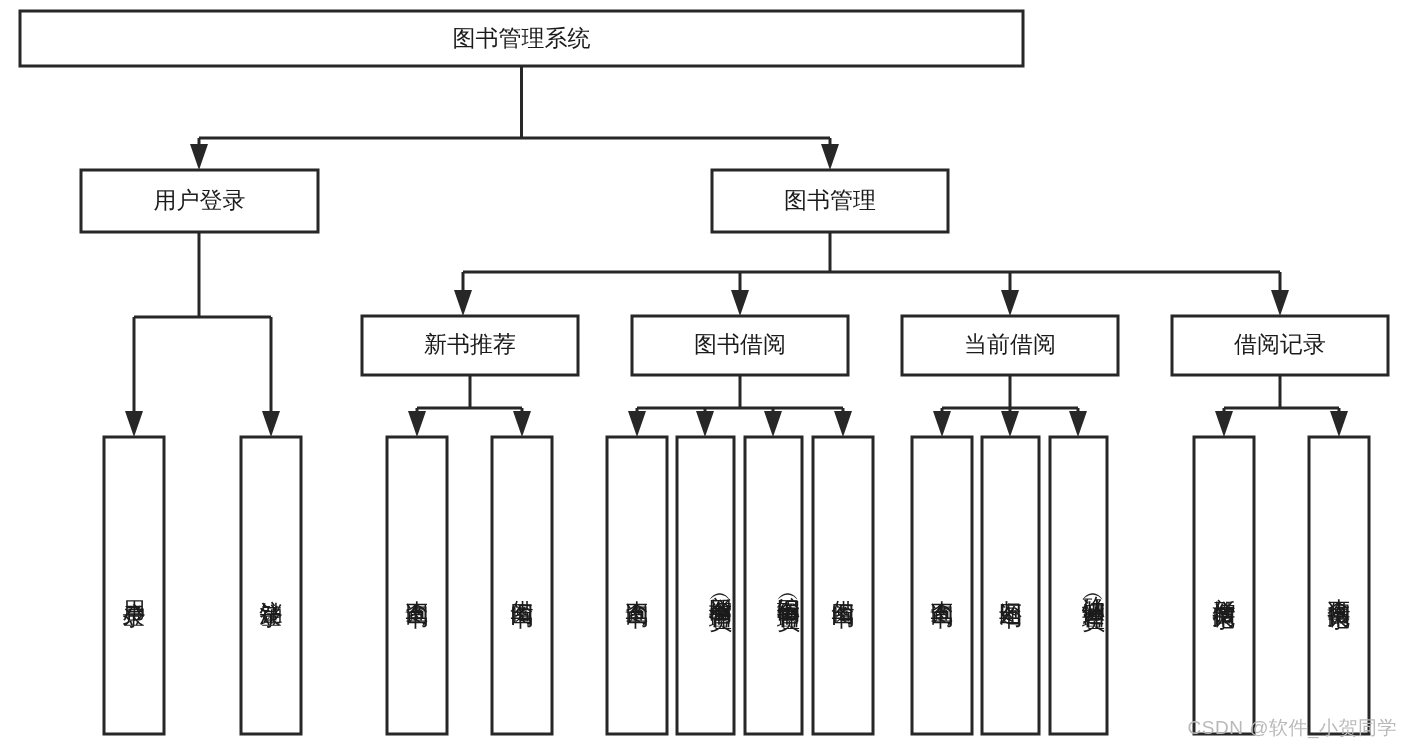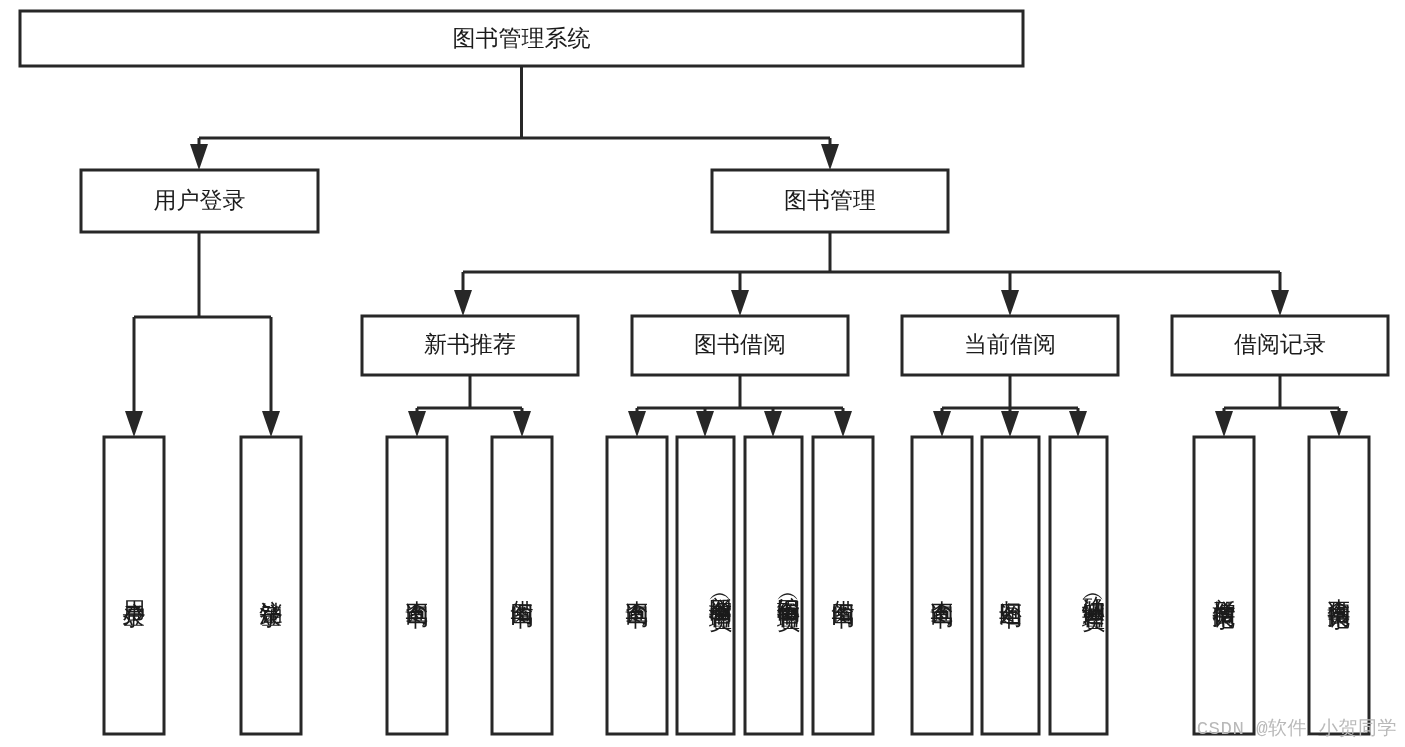--- a/index.html
+++ b/index.html
@@ -63,21 +63,21 @@
     display: flex;
     align-items: flex-start;
     justify-content: center;
     pointer-events: none;
   }
   .vlabel.mid { align-items: center; }
   .watermark {
     position: absolute;
     right: 8px;
     bottom: 6px;
-    font-family: Liberation Mono, monospace;
+    font-family: Liberation Sans, sans-serif;
     font-size: 19px;
     color: #b9b9b9;
     white-space: nowrap;
     letter-spacing: 0.5px;
     margin-left: 44px;
   }
 </style>
 </head>
 <body>
 

